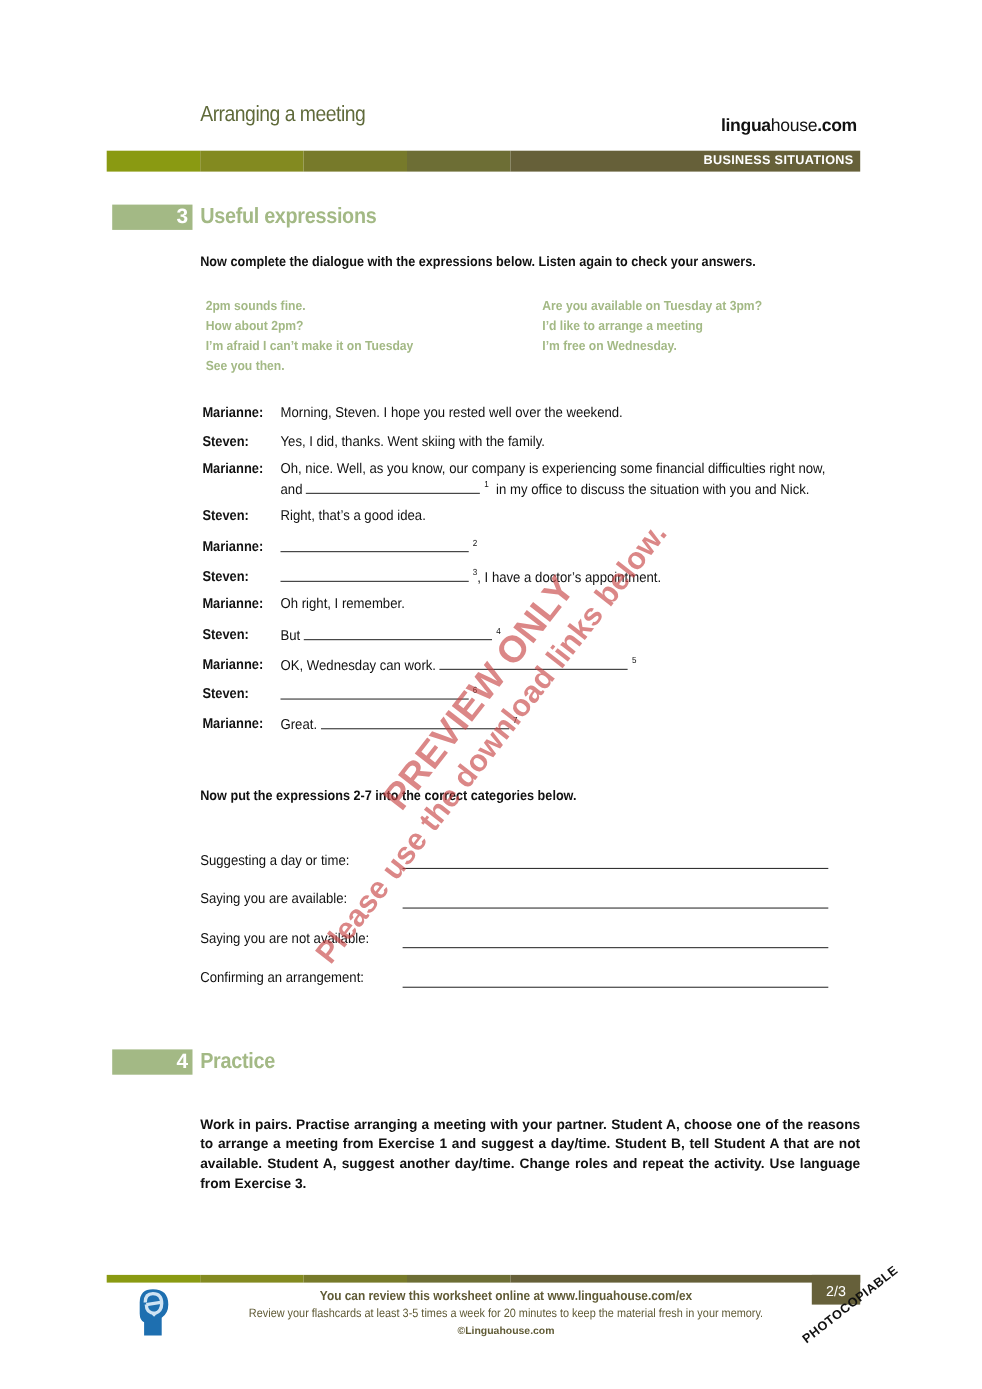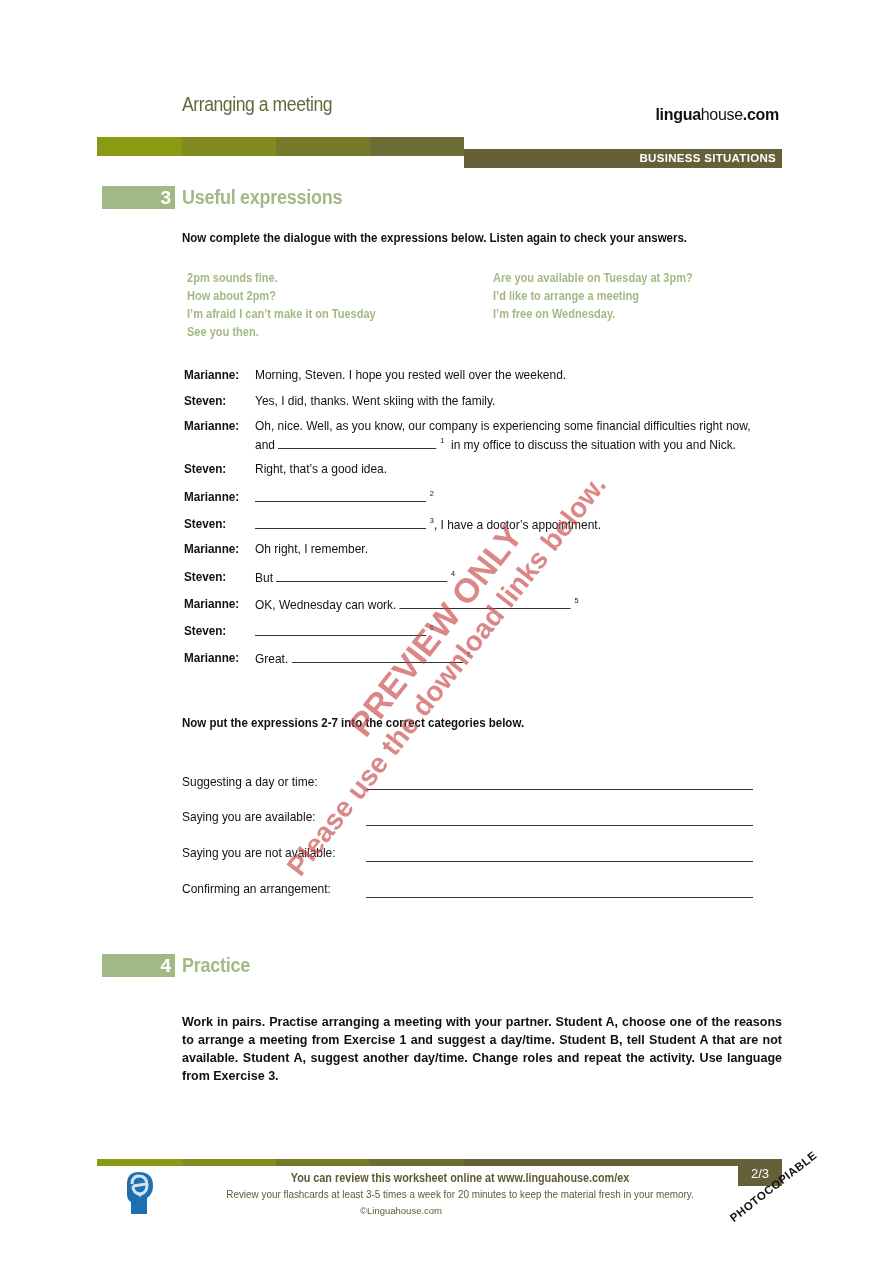--- a/index.html
+++ b/index.html
@@ -3,41 +3,41 @@
 <meta charset="utf-8">
 <style>
   html,body{margin:0;padding:0;background:#fff;}
   body{width:893px;height:1263px;position:relative;overflow:hidden;font-family:"Liberation Sans",sans-serif;color:#111;}
   .abs{position:absolute;}
   .title{left:182px;top:93px;font-size:20px;color:#5f6a3a;letter-spacing:-0.5px;transform:scaleX(0.88);transform-origin:left;}
   .logo{right:114px;top:106px;font-size:16px;color:#111;letter-spacing:-0.3px;}
   .logo b{font-weight:bold;}
   .band{left:97px;top:137px;height:19px;width:685px;display:flex;}
   .band div{height:100%;}
-  .band .lbl{color:#fff;font-weight:bold;font-size:11.5px;text-align:right;padding-right:6px;line-height:19px;letter-spacing:0.3px;box-sizing:border-box;margin-top:12px;}
+  .band .lbl{color:#fff;font-weight:bold;font-size:11.5px;text-align:right;padding-right:6px;line-height:19px;letter-spacing:0.3px;box-sizing:border-box;}
   .sec{left:102px;height:23px;display:flex;align-items:center;}
   .sec .num{width:73px;height:23px;background:#a3b985;color:#fff;font-weight:bold;font-size:19px;text-align:right;padding-right:4px;box-sizing:border-box;line-height:23px;}
   .sec .name{margin-left:7px;color:#a3b985;font-weight:bold;font-size:20px;letter-spacing:-0.3px;transform:scaleX(0.9);transform-origin:left;white-space:nowrap;}
   .instr{left:182px;font-size:12.5px;font-weight:bold;color:#111;transform:scaleX(0.92);transform-origin:left;white-space:nowrap;}
   .expr{font-size:12px;font-weight:bold;color:#a3b985;line-height:18px;transform:scaleX(0.92);transform-origin:left;white-space:nowrap;}
   .dlg{left:184px;font-size:13px;width:600px;}
   .row{position:absolute;left:0;white-space:nowrap;}
   .spk{position:absolute;left:0;font-weight:bold;transform:scaleX(0.9);transform-origin:left;}
   .txt{position:absolute;left:71px;transform:scaleX(0.92);transform-origin:left;}
   .blank{display:inline-block;border-bottom:1px solid #333;height:12px;vertical-align:baseline;}
   sup{font-size:8px;vertical-align:6px;margin-left:4px;}
   .cat{left:182px;font-size:13px;transform:scaleX(0.92);transform-origin:left;white-space:nowrap;}
   .catline{left:366px;width:387px;border-bottom:1px solid #333;height:0;}
   .para{left:182px;width:600px;font-size:12.5px;font-weight:bold;line-height:18px;text-align:justify;}
   .fband{left:97px;top:1159px;height:7px;width:685px;display:flex;}
   .fband div{height:100%;}
   .pagebox{left:738px;top:1159px;width:44px;height:27px;background:#66603a;color:#fff;font-size:13px;text-align:center;line-height:30px;}
   .foot1{left:180px;width:560px;top:1171px;text-align:center;font-size:12px;font-weight:bold;color:#5f5a35;transform:scaleX(0.9);}
   .foot2{left:160px;width:600px;top:1188px;text-align:center;font-size:11px;color:#5f5a35;transform:scaleX(0.9);}
-  .foot3{left:360px;width:200px;top:1205px;font-size:9.5px;color:#5f5a35;}
+  .foot3{left:360px;width:200px;top:1205px;text-align:center;font-size:9.5px;color:#5f5a35;font-weight:bold;}
   .photo{left:735px;top:1175px;font-size:11.5px;font-weight:bold;color:#111;transform:rotate(-38deg);transform-origin:left bottom;white-space:nowrap;letter-spacing:0.5px;}
   .wm{color:rgba(200,70,70,0.65);font-weight:bold;white-space:nowrap;transform-origin:left bottom;}
 </style>
 </head>
 <body>
 
 <div class="abs title">Arranging a meeting</div>
 <div class="abs logo"><b>lingua</b><span>house</span><b>.com</b></div>
 <div class="abs band">
   <div style="width:85px;background:#8a9a12"></div>

